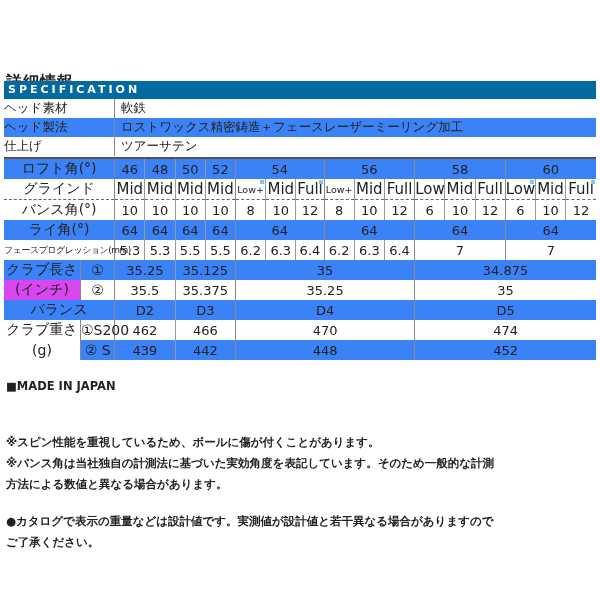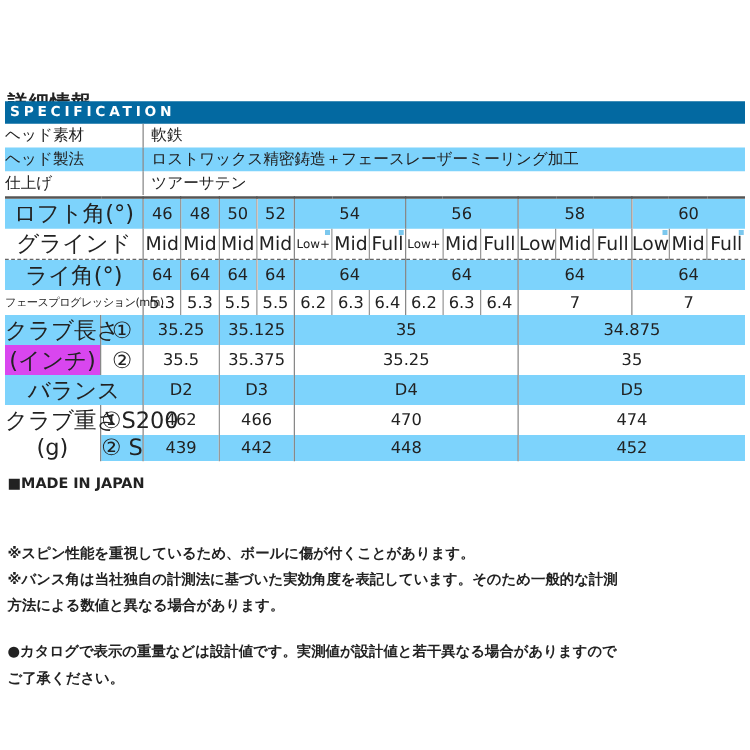--- a/index.html
+++ b/index.html
@@ -5,24 +5,24 @@
   html, body { margin:0; padding:0; background:#fff; }
   body { width:600px; height:600px; position:relative; overflow:hidden;
          font-family:"DejaVu Sans","Liberation Sans",sans-serif; color:#222; }
   .title { position:absolute; left:6px; top:46px; font-size:16px; font-weight:bold; letter-spacing:1px;margin-top:26px; }
   .spec-head { position:absolute; left:4px; top:81px; width:592px; height:18px; background:#0369a1;
                color:#fff; font-size:11px; font-weight:bold; letter-spacing:3px; line-height:18px; padding-left:4px; box-sizing:border-box; }
   table.t1 { position:absolute; left:4px; top:99px; width:592px; border-collapse:collapse; }
   table.t1 td { height:19px; font-size:12.5px; padding:0; }
   table.t1 td.l { width:110px; text-align:left; border-right:1px solid #888; }
   table.t1 td.v { padding-left:6px; }
-  .gray { background:#7dd3fc; }
+  .gray { background:#3b82f6; }
   table.t2 { position:absolute; left:4px; top:157px; width:592px; border-collapse:collapse; table-layout:fixed; border-top:2px solid #555; }
   table.t2 td { height:20px; padding:0; text-align:center; font-size:13px; border-left:1px solid #999; white-space:nowrap; position:relative; }
-  table.t2 td.lab { border-left:none; border-right:1px solid #888; font-size:18px; }
+  table.t2 td.lab { border-left:none; border-right:1px solid #888; font-size:14px; }
   table.t2 td.sml { font-size:9.5px; }
   table.t2 td.grind { font-size:15px;text-align:center; }
   table.t2 tr.dash td { border-bottom:1px dashed #666; }
   table.t2 td.grp { border-left:1px solid #888; }
   .dot { position:absolute; top:1px; right:1px; width:4px; height:4px; background:#7cc8ee; }
   .notes { position:absolute; left:6px; font-size:11.5px; line-height:21px;font-weight:bold; }
   .sub { font-size:10px; }
 </style>
 </head>
 <body>
@@ -91,20 +91,39 @@
     <td class="grind"><span>Full</span><i class="dot"></i></td>
     <td class="sml grp">Low+</td>
     <td class="grind">Mid</td>
     <td class="grind">Full</td>
     <td class="grind grp">Low</td>
     <td class="grind">Mid</td>
     <td class="grind">Full</td>
     <td class="grind grp"><span>Low</span><i class="dot"></i></td>
     <td class="grind">Mid</td>
     <td class="grind"><span>Full</span><i class="dot"></i></td>
+  </tr>
+  <tr>
+    <td class="lab" colspan="2">バンス角(°)</td>
+    <td>10</td>
+    <td>10</td>
+    <td>10</td>
+    <td>10</td>
+    <td class="grp">8</td>
+    <td>10</td>
+    <td>12</td>
+    <td class="grp">8</td>
+    <td>10</td>
+    <td>12</td>
+    <td class="grp">6</td>
+    <td>10</td>
+    <td>12</td>
+    <td class="grp">6</td>
+    <td>10</td>
+    <td>12</td>
   </tr>
   <tr class="gray">
     <td class="lab" colspan="2">ライ角(°)</td>
     <td>64</td>
     <td>64</td>
     <td>64</td>
     <td>64</td>
     <td class="grp" colspan="3">64</td>
     <td class="grp" colspan="3">64</td>
     <td class="grp" colspan="3">64</td>

